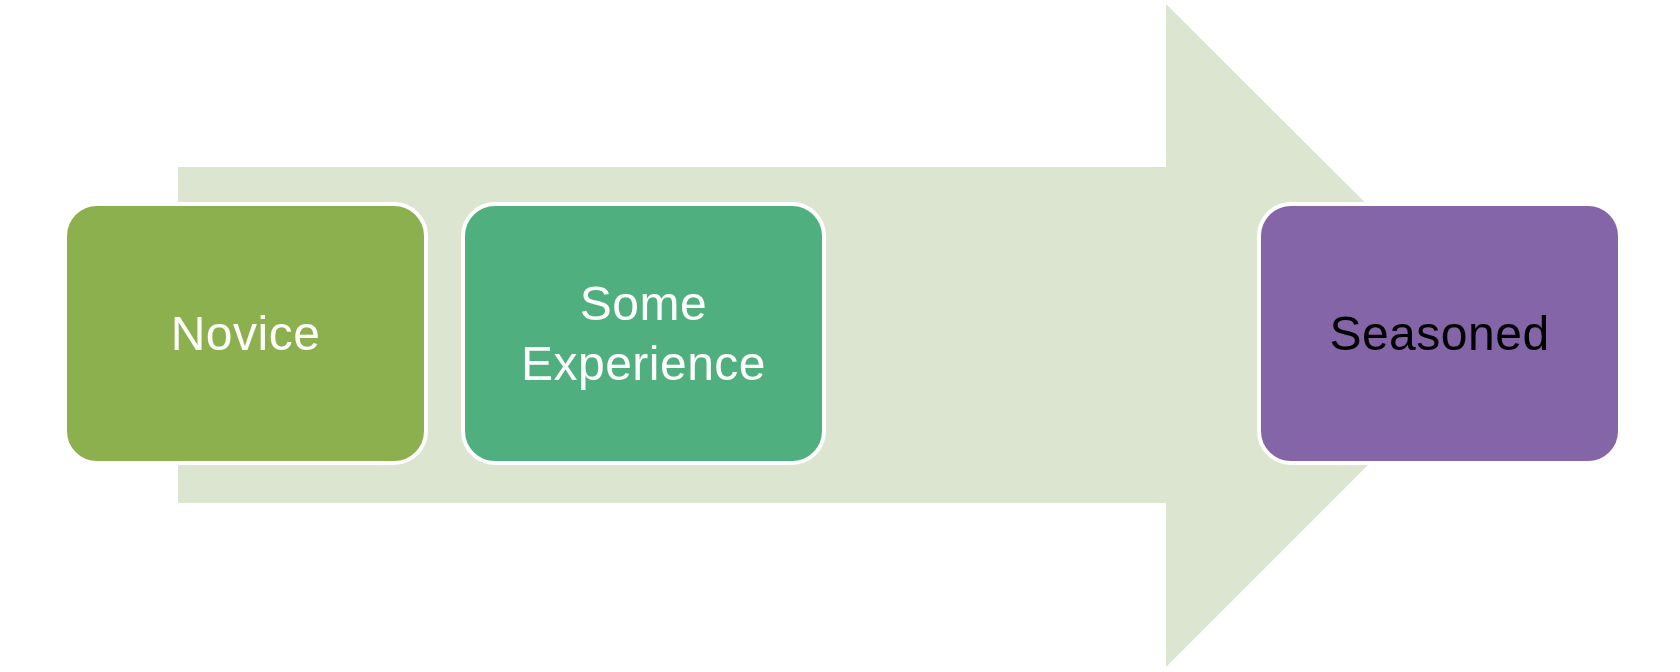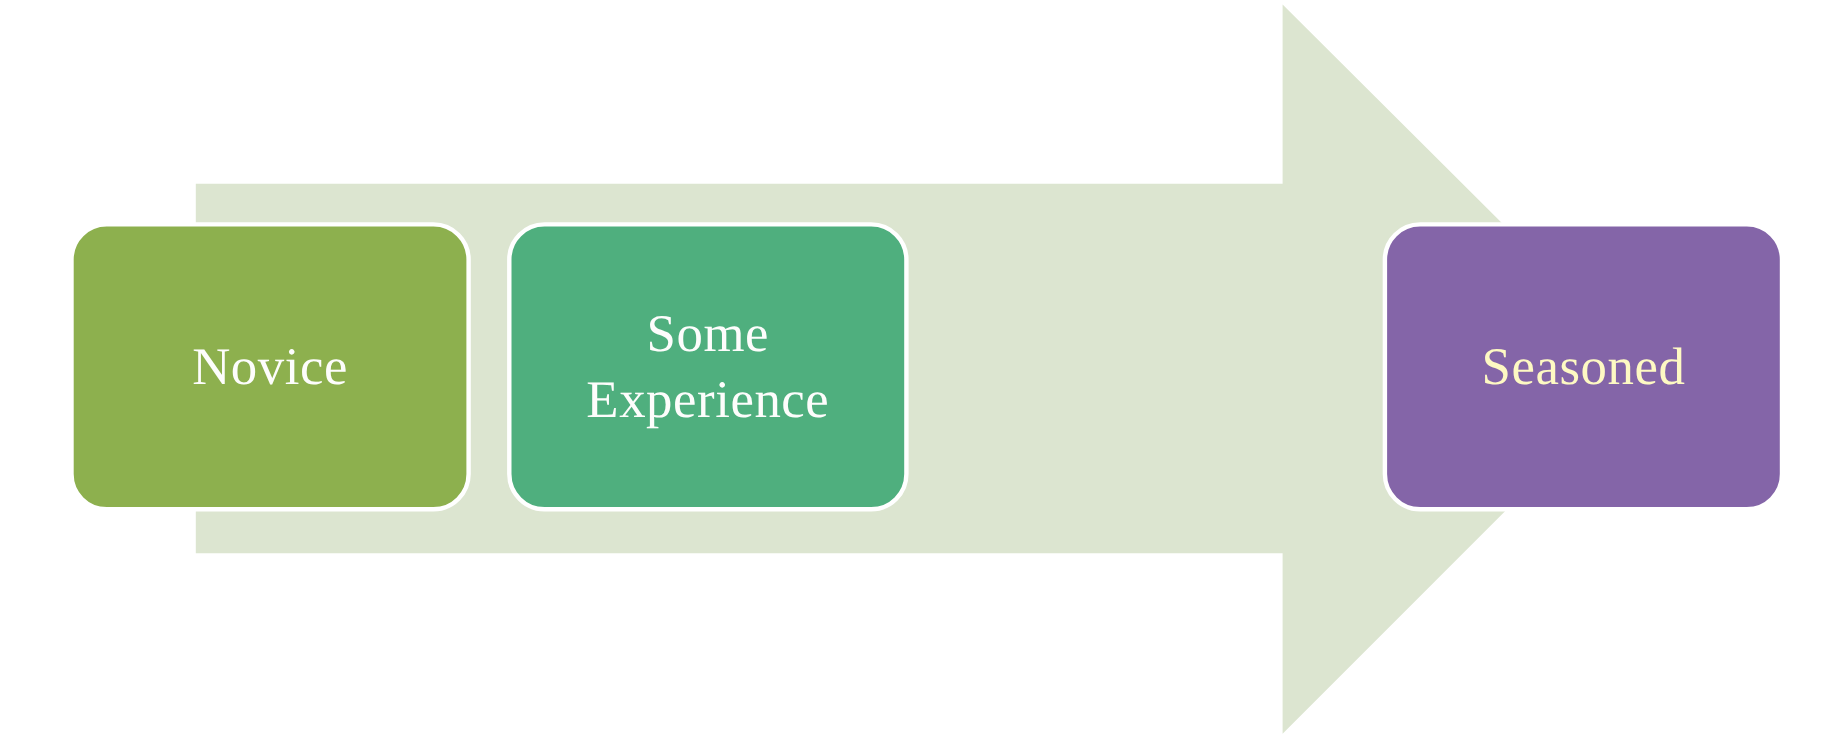--- a/index.html
+++ b/index.html
@@ -6,21 +6,21 @@
     margin: 0;
     padding: 0;
     background: #ffffff;
   }
   .canvas {
     position: relative;
     width: 1680px;
     height: 672px;
     background: #ffffff;
     overflow: hidden;
-    font-family: Liberation Serif, serif;
+    font-family: Liberation Sans, sans-serif;
   }
   .arrow-svg {
     position: absolute;
     left: 0;
     top: 0;
     width: 1680px;
     height: 672px;
     display: block;
   }
   .stage {
@@ -60,16 +60,16 @@
   <div class="stage stage-1" style="background: rgb(141, 176, 78);">
     <span class="stage-label" style="color: rgb(253, 253, 252);">Novice</span>
   </div>
 
   <div class="stage stage-2" style="background: rgb(79, 175, 126);">
     <span class="stage-label" style="color: rgb(253, 253, 252);">Some Experience</span>
   </div>
 
 
   <div class="stage stage-4" style="background: rgb(132, 101, 168);">
-    <span class="stage-label" style="color: #fef9c3;">Seasoned</span>
+    <span class="stage-label" style="color: #000000;">Seasoned</span>
   </div>
 
 </div>
 
 </body></html>

